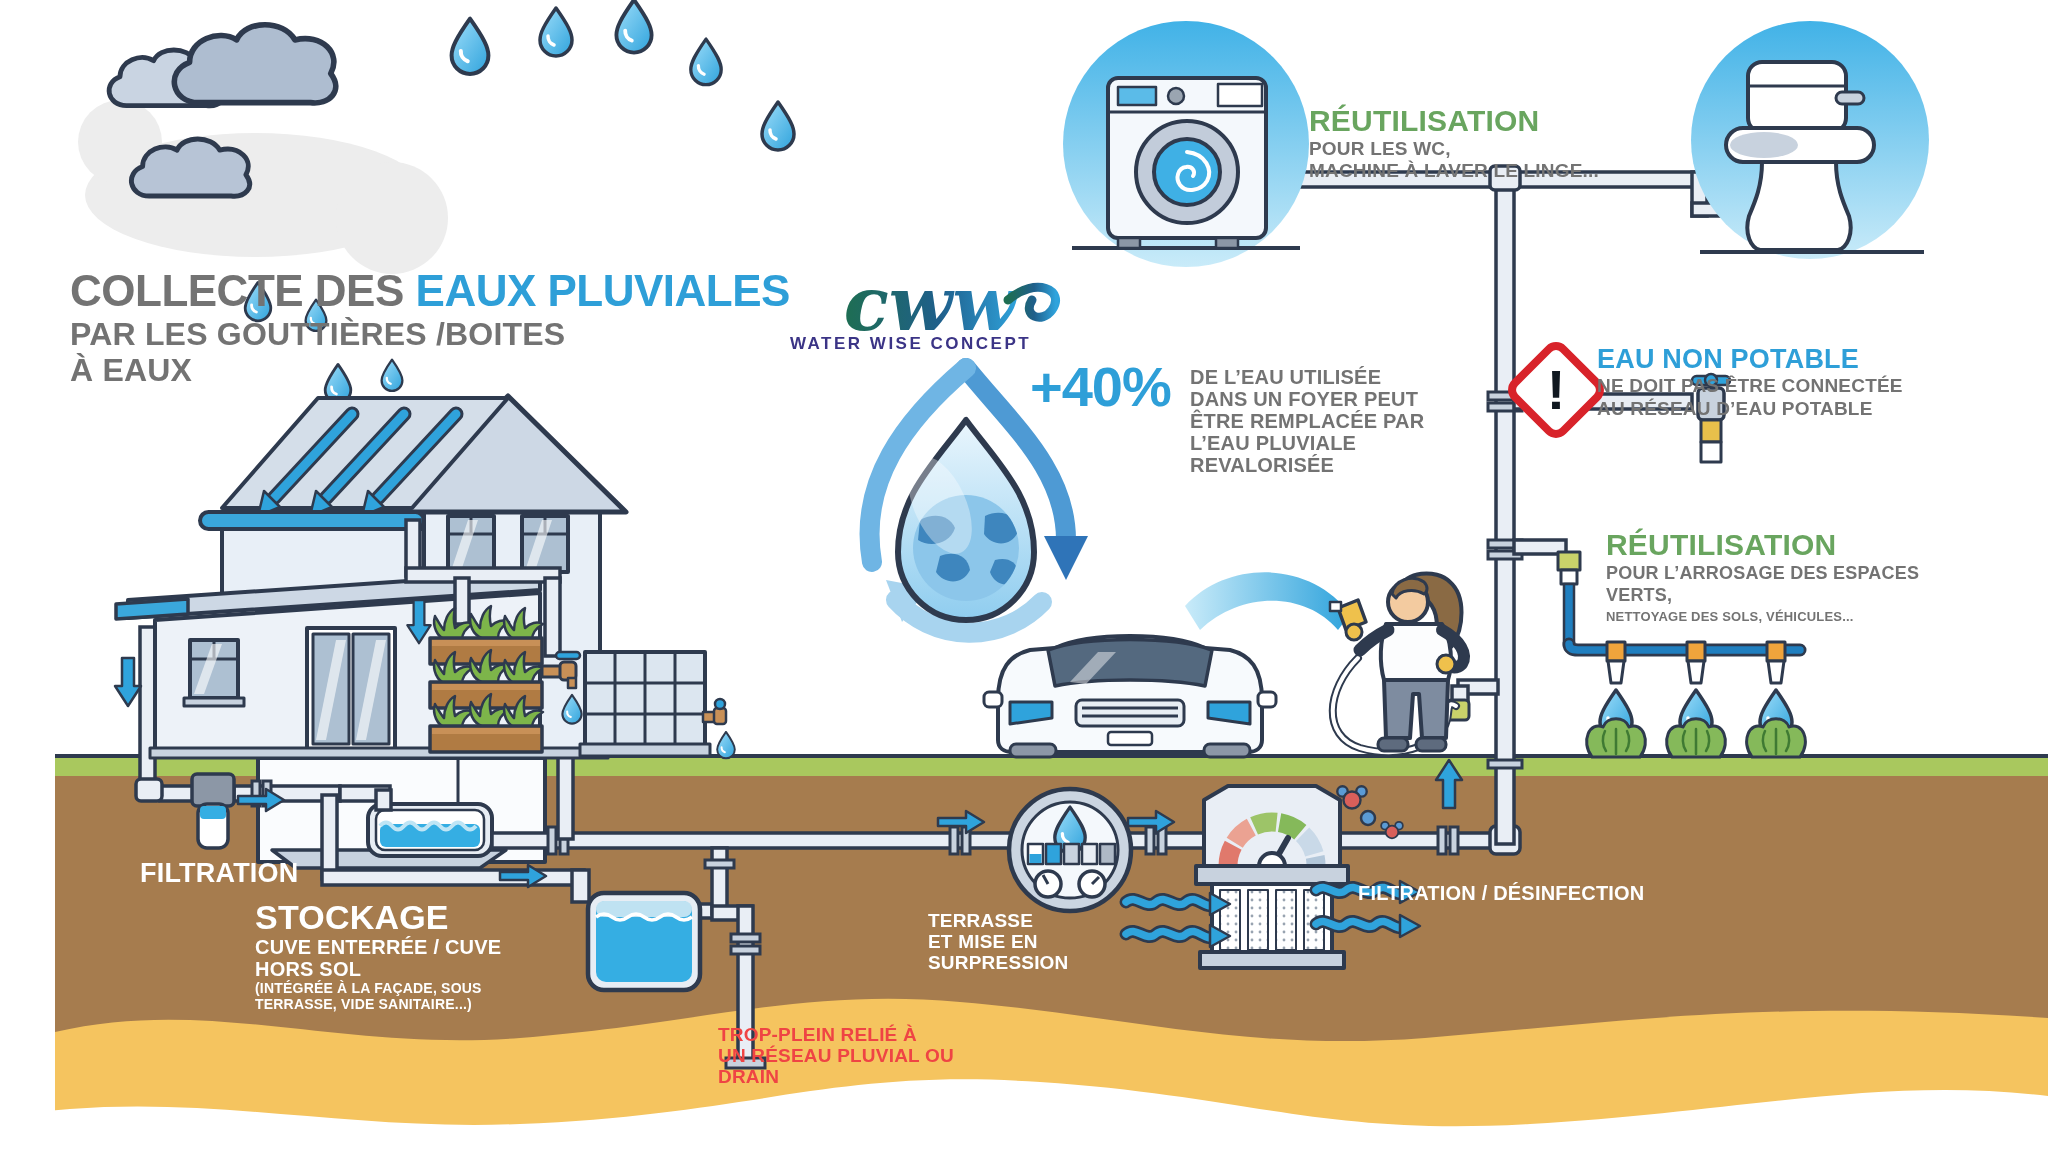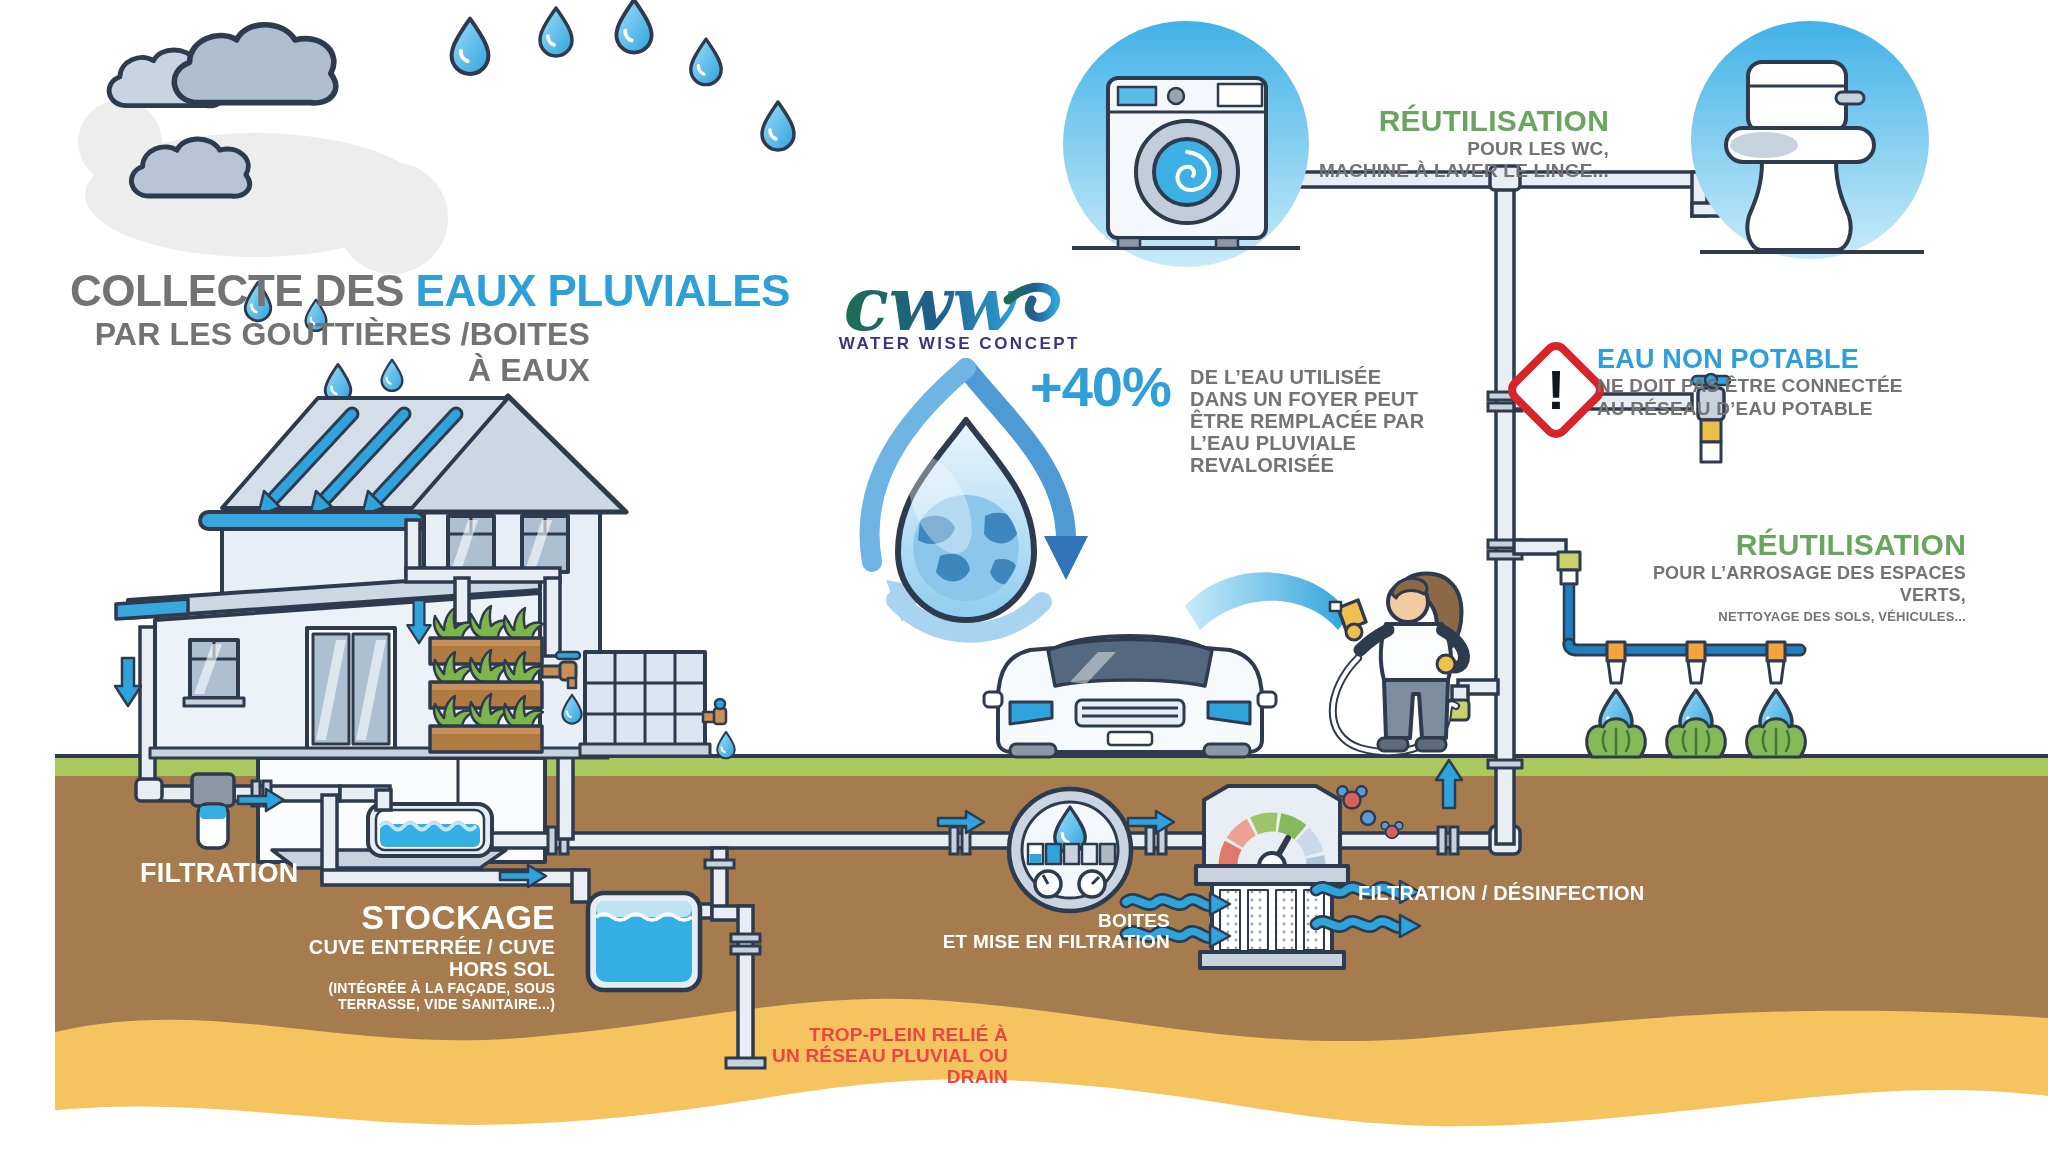--- a/index.html
+++ b/index.html
@@ -1,20 +1,20 @@
 <!DOCTYPE html>
 <html><head>
 <meta charset="utf-8">
 <style>
   html,body{margin:0;padding:0;background:#fff;}
   .stage{position:relative;width:2048px;height:1152px;overflow:hidden;background:#fff;
          font-family:"Liberation Sans",sans-serif;}
   .scene{position:absolute;left:0;top:0;width:2048px;height:1152px;}
   .lbl{position:absolute;font-weight:800;line-height:1.12;letter-spacing:.2px;}
-  .ctr{text-align:right;}
+  .ctr{text-align:left;}
   .blue{color:#2E9FD8;}
   .green{color:#69A55F;}
   .white{color:#FFFFFF;}
   .black{color:#737373;}
   .tan{color:#ef4444;}
   .title-line{font-size:44px;letter-spacing:-.5px;white-space:nowrap;}
   .subtitle{font-size:32px;margin-top:2px;}
   .logo-name{font-size:17px;letter-spacing:2.5px;color:#3B3486;font-weight:700;}
   .stat-val{font-size:56px;letter-spacing:-1px;}
   .stat-line{font-size:20px;line-height:22px;}
@@ -522,22 +522,22 @@
 
 <div class="lbl white u-big" style="left:140px;top:858px;width:170px;">FILTRATION</div>
 
 <div class="lbl ctr white" style="left:255px;top:898px;width:300px;">
   <div class="stk-title">STOCKAGE</div>
   <div class="stk-l1">CUVE ENTERRÉE / CUVE HORS SOL</div>
   <div class="stk-l2">(INTÉGRÉE À LA FAÇADE, SOUS TERRASSE, VIDE SANITAIRE...)</div>
 </div>
 
 <div class="lbl ctr white" style="left:928px;top:910px;width:242px;">
-  <div class="pmp">BOITES</div>
-  <div class="pmp">ET MISE EN FILTRATION</div>
+  <div class="pmp">TERRASSE</div>
+  <div class="pmp">ET MISE EN SURPRESSION</div>
 </div>
 
 <div class="lbl white fd" style="left:1358px;top:882px;width:330px;">FILTRATION / DÉSINFECTION</div>
 
 <div class="lbl ctr tan" style="left:718px;top:1024px;width:290px;">
   <div class="tp">TROP-PLEIN RELIÉ À</div>
   <div class="tp">UN RÉSEAU PLUVIAL OU DRAIN</div>
 </div>
 
 </div>

